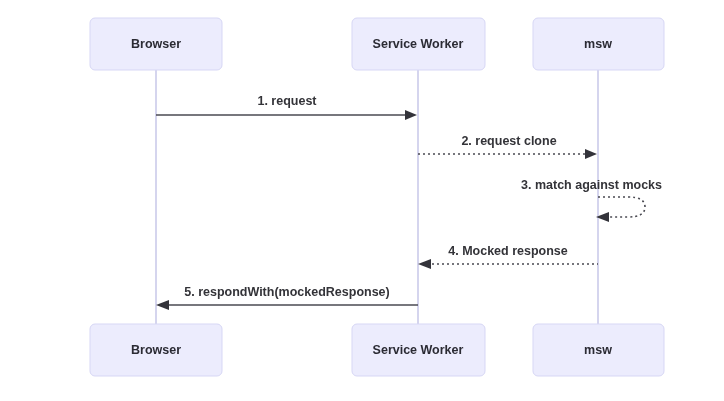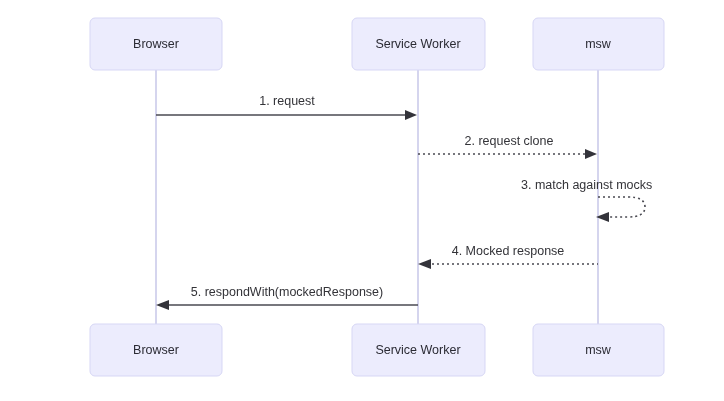--- a/index.html
+++ b/index.html
@@ -14,20 +14,21 @@
     position: relative;
     overflow: hidden;
     font-family: "Liberation Sans", sans-serif;
   }
   #diagram-root {
     position: absolute;
     left: 0;
     top: 0;
     width: 724px;
     height: 401px;
+    font-weight: bold;
   }
   svg#sequence-svg {
     display: block;
     width: 724px;
     height: 401px;
     background: #ffffff;
   }
   .actor-box {
     fill: #ececfd;
     stroke: #d7d7f5;

